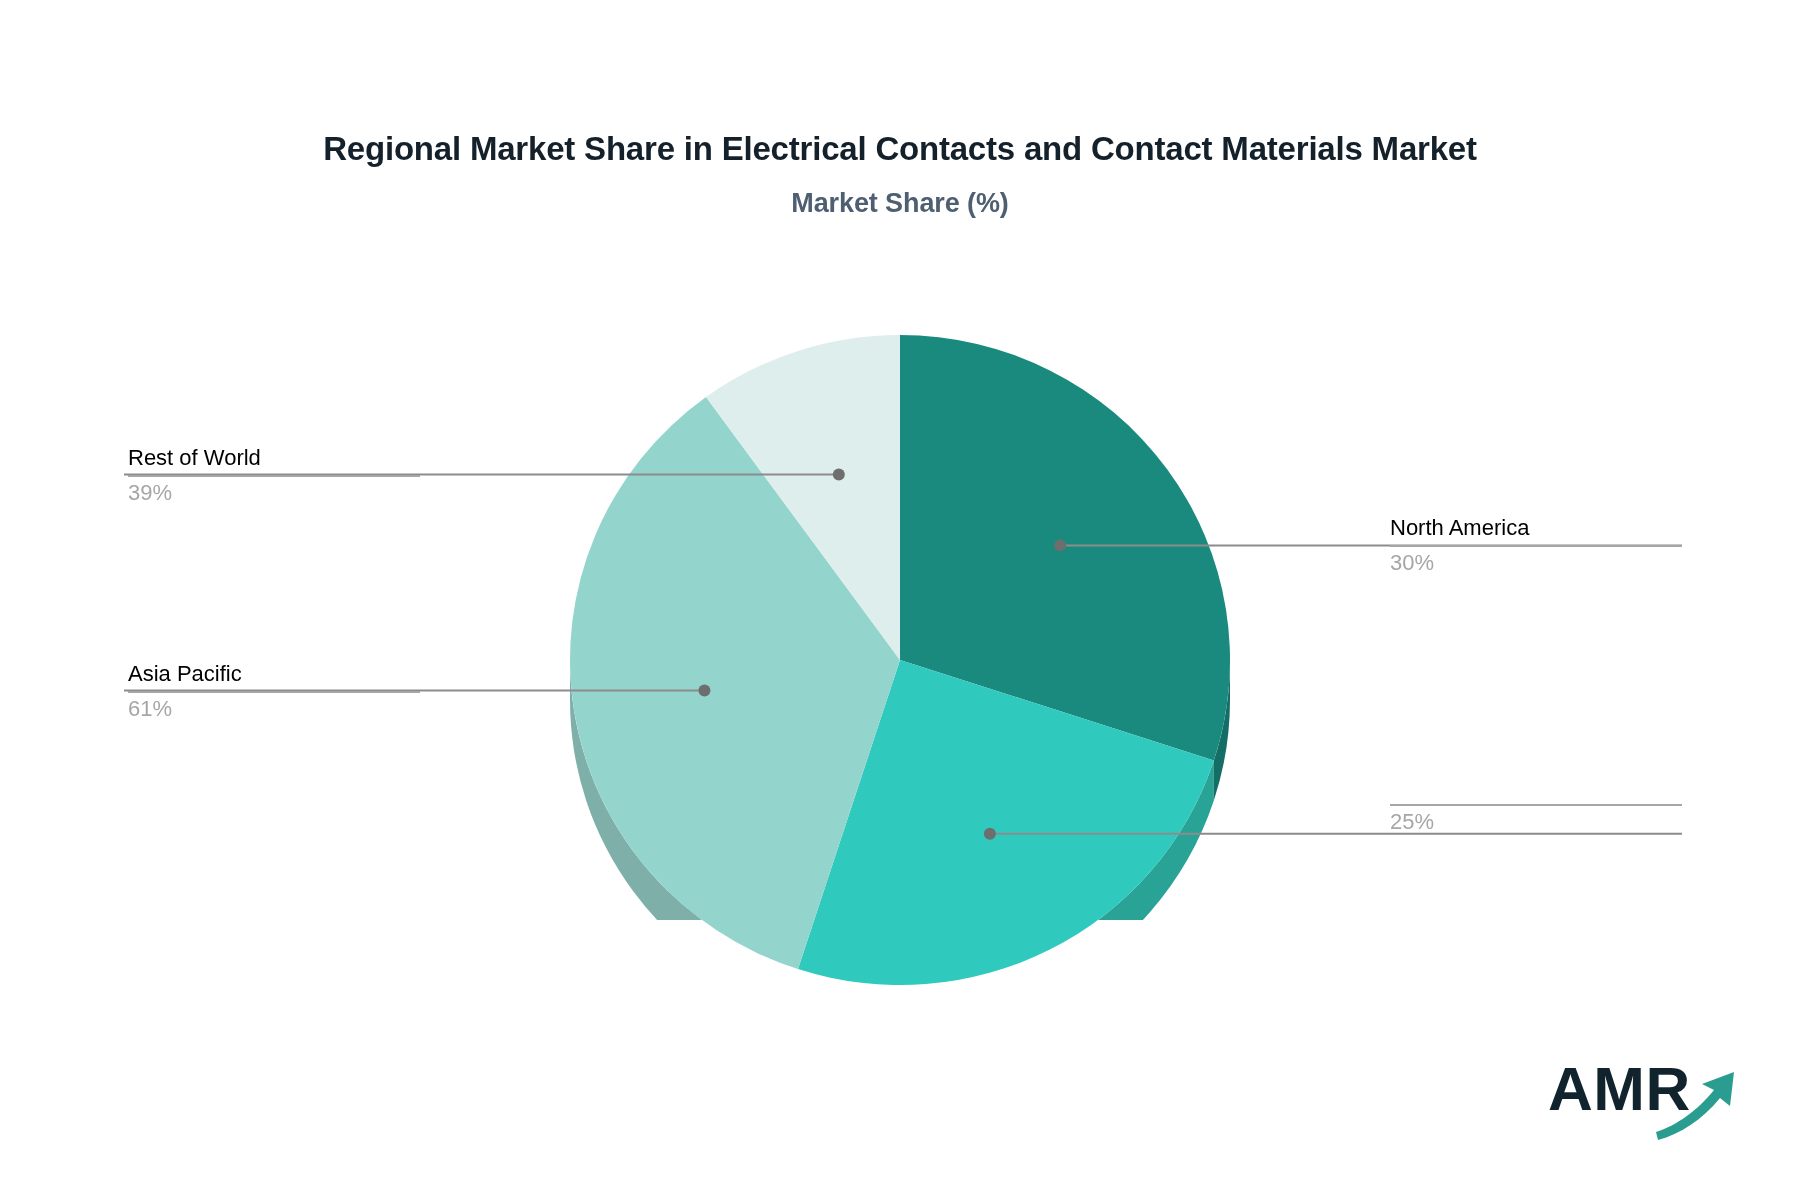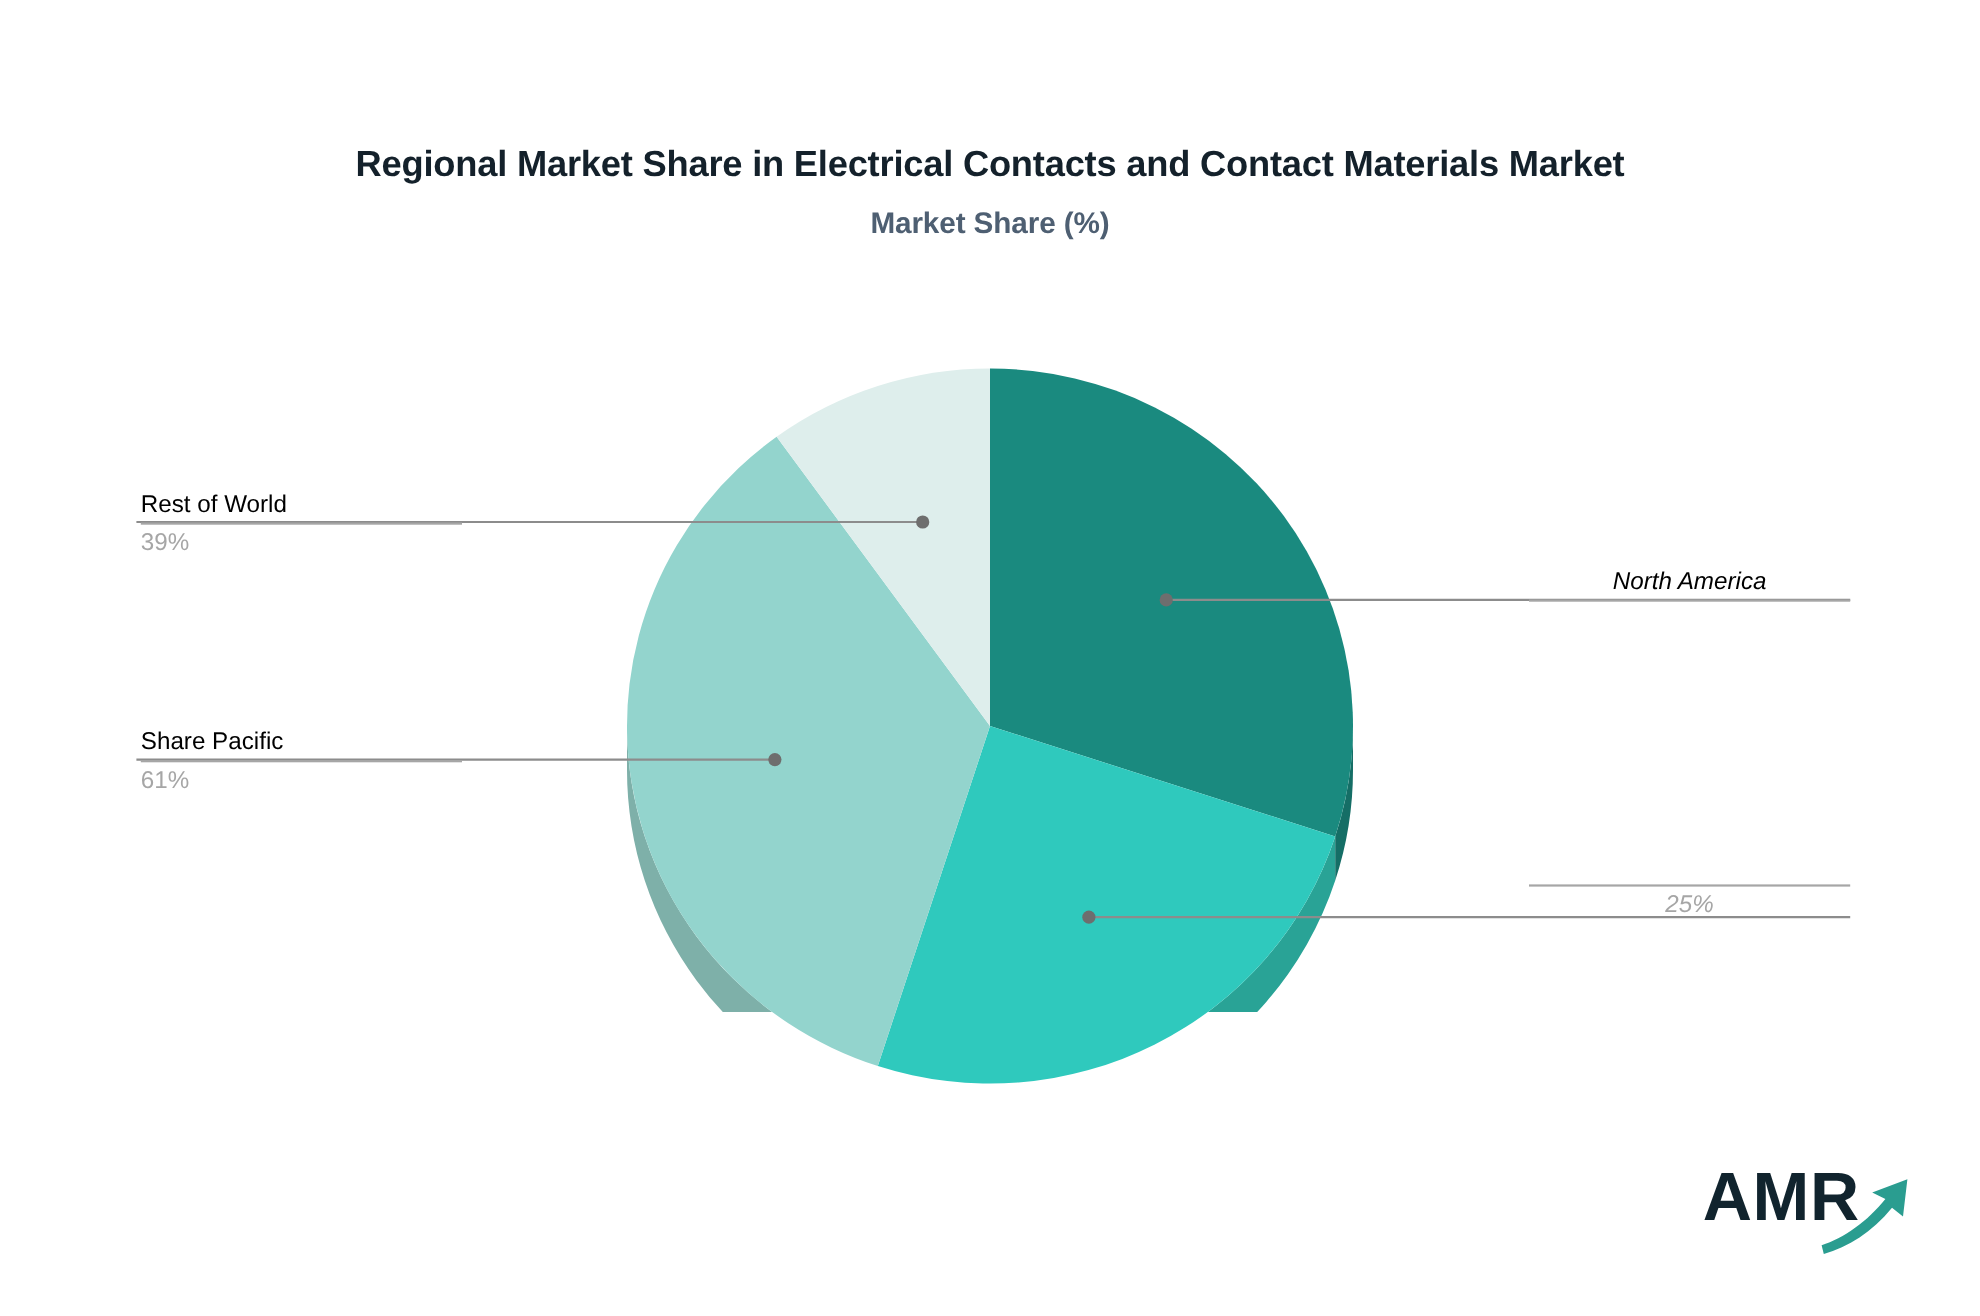--- a/index.html
+++ b/index.html
@@ -73,21 +73,21 @@
   }
   .callout .cl-value {
     font-size: 22px;
     color: #a6a6a6;
     line-height: 32px;
     white-space: nowrap;
   }
   .callout.left  .cl-name,
   .callout.left  .cl-value { text-align: left; }
   .callout.right .cl-name,
-  .callout.right .cl-value { text-align: center; font-style: italic; }
+  .callout.right .cl-value { text-align: left; }
 
   
   #logo {
     position: absolute;
     right: 52px;
     bottom: 52px;
     width: 200px;
     height: 96px;
     margin-left: 44px;
   }
@@ -153,28 +153,29 @@
     </g>
   </svg>
 
   <div class="callout left" style="left: 128px; top: 442.54px; width: 292px;">
     <div class="cl-name">Rest of World</div>
     <div class="cl-rule"></div>
     <div class="cl-value">39%</div>
   </div>
 
   <div class="callout left" style="left: 128px; top: 658.5px; width: 292px;">
-    <div class="cl-name">Share Pacific</div>
+    <div class="cl-name">Asia Pacific</div>
     <div class="cl-rule"></div>
     <div class="cl-value">61%</div>
   </div>
 
   <div class="callout right" style="left: 1390px; top: 513.38px; width: 292px;">
     <div class="cl-name">North America</div>
     <div class="cl-rule"></div>
+    <div class="cl-value">30%</div>
   </div>
 
   <div class="callout right" style="left: 1390px; top: 801.75px; width: 292px;">
     <div class="cl-rule"></div>
     <div class="cl-value">25%</div>
   </div>
 
   <div id="logo">
     <div class="amr-text">AMR</div>
     <svg width="200" height="96" viewBox="0 0 200 96" style="position:absolute; left:0; top:0;">

